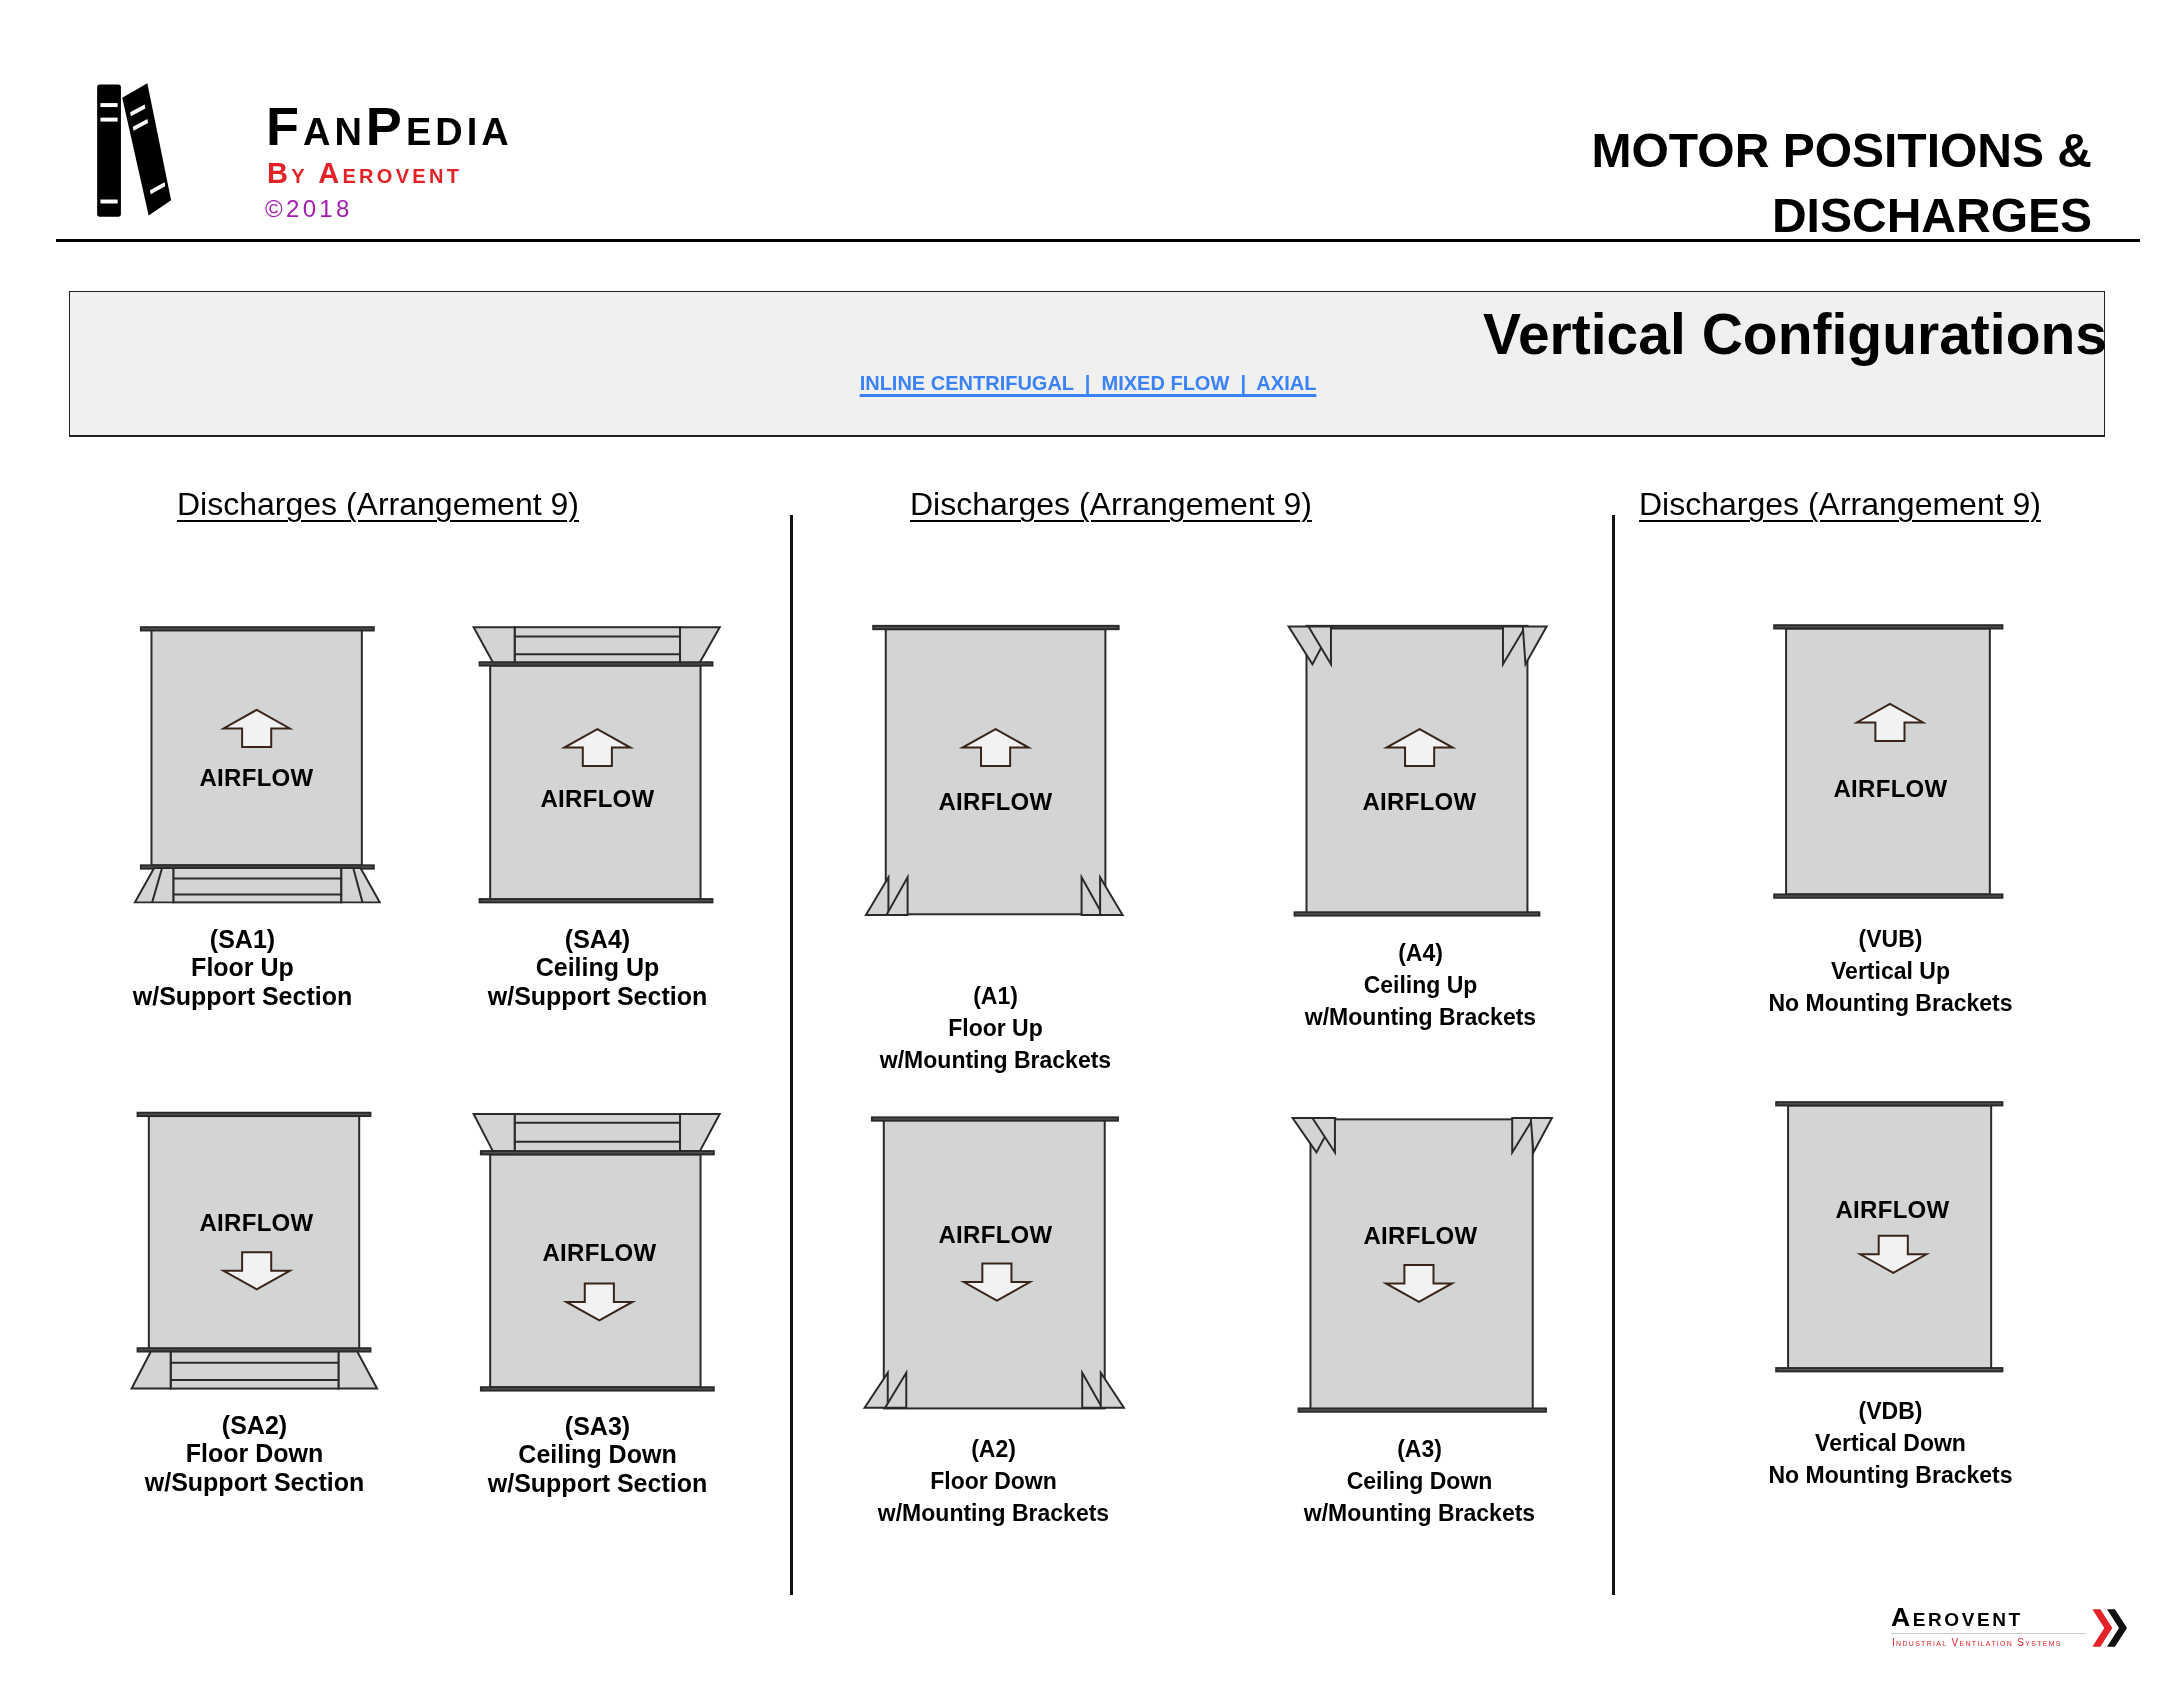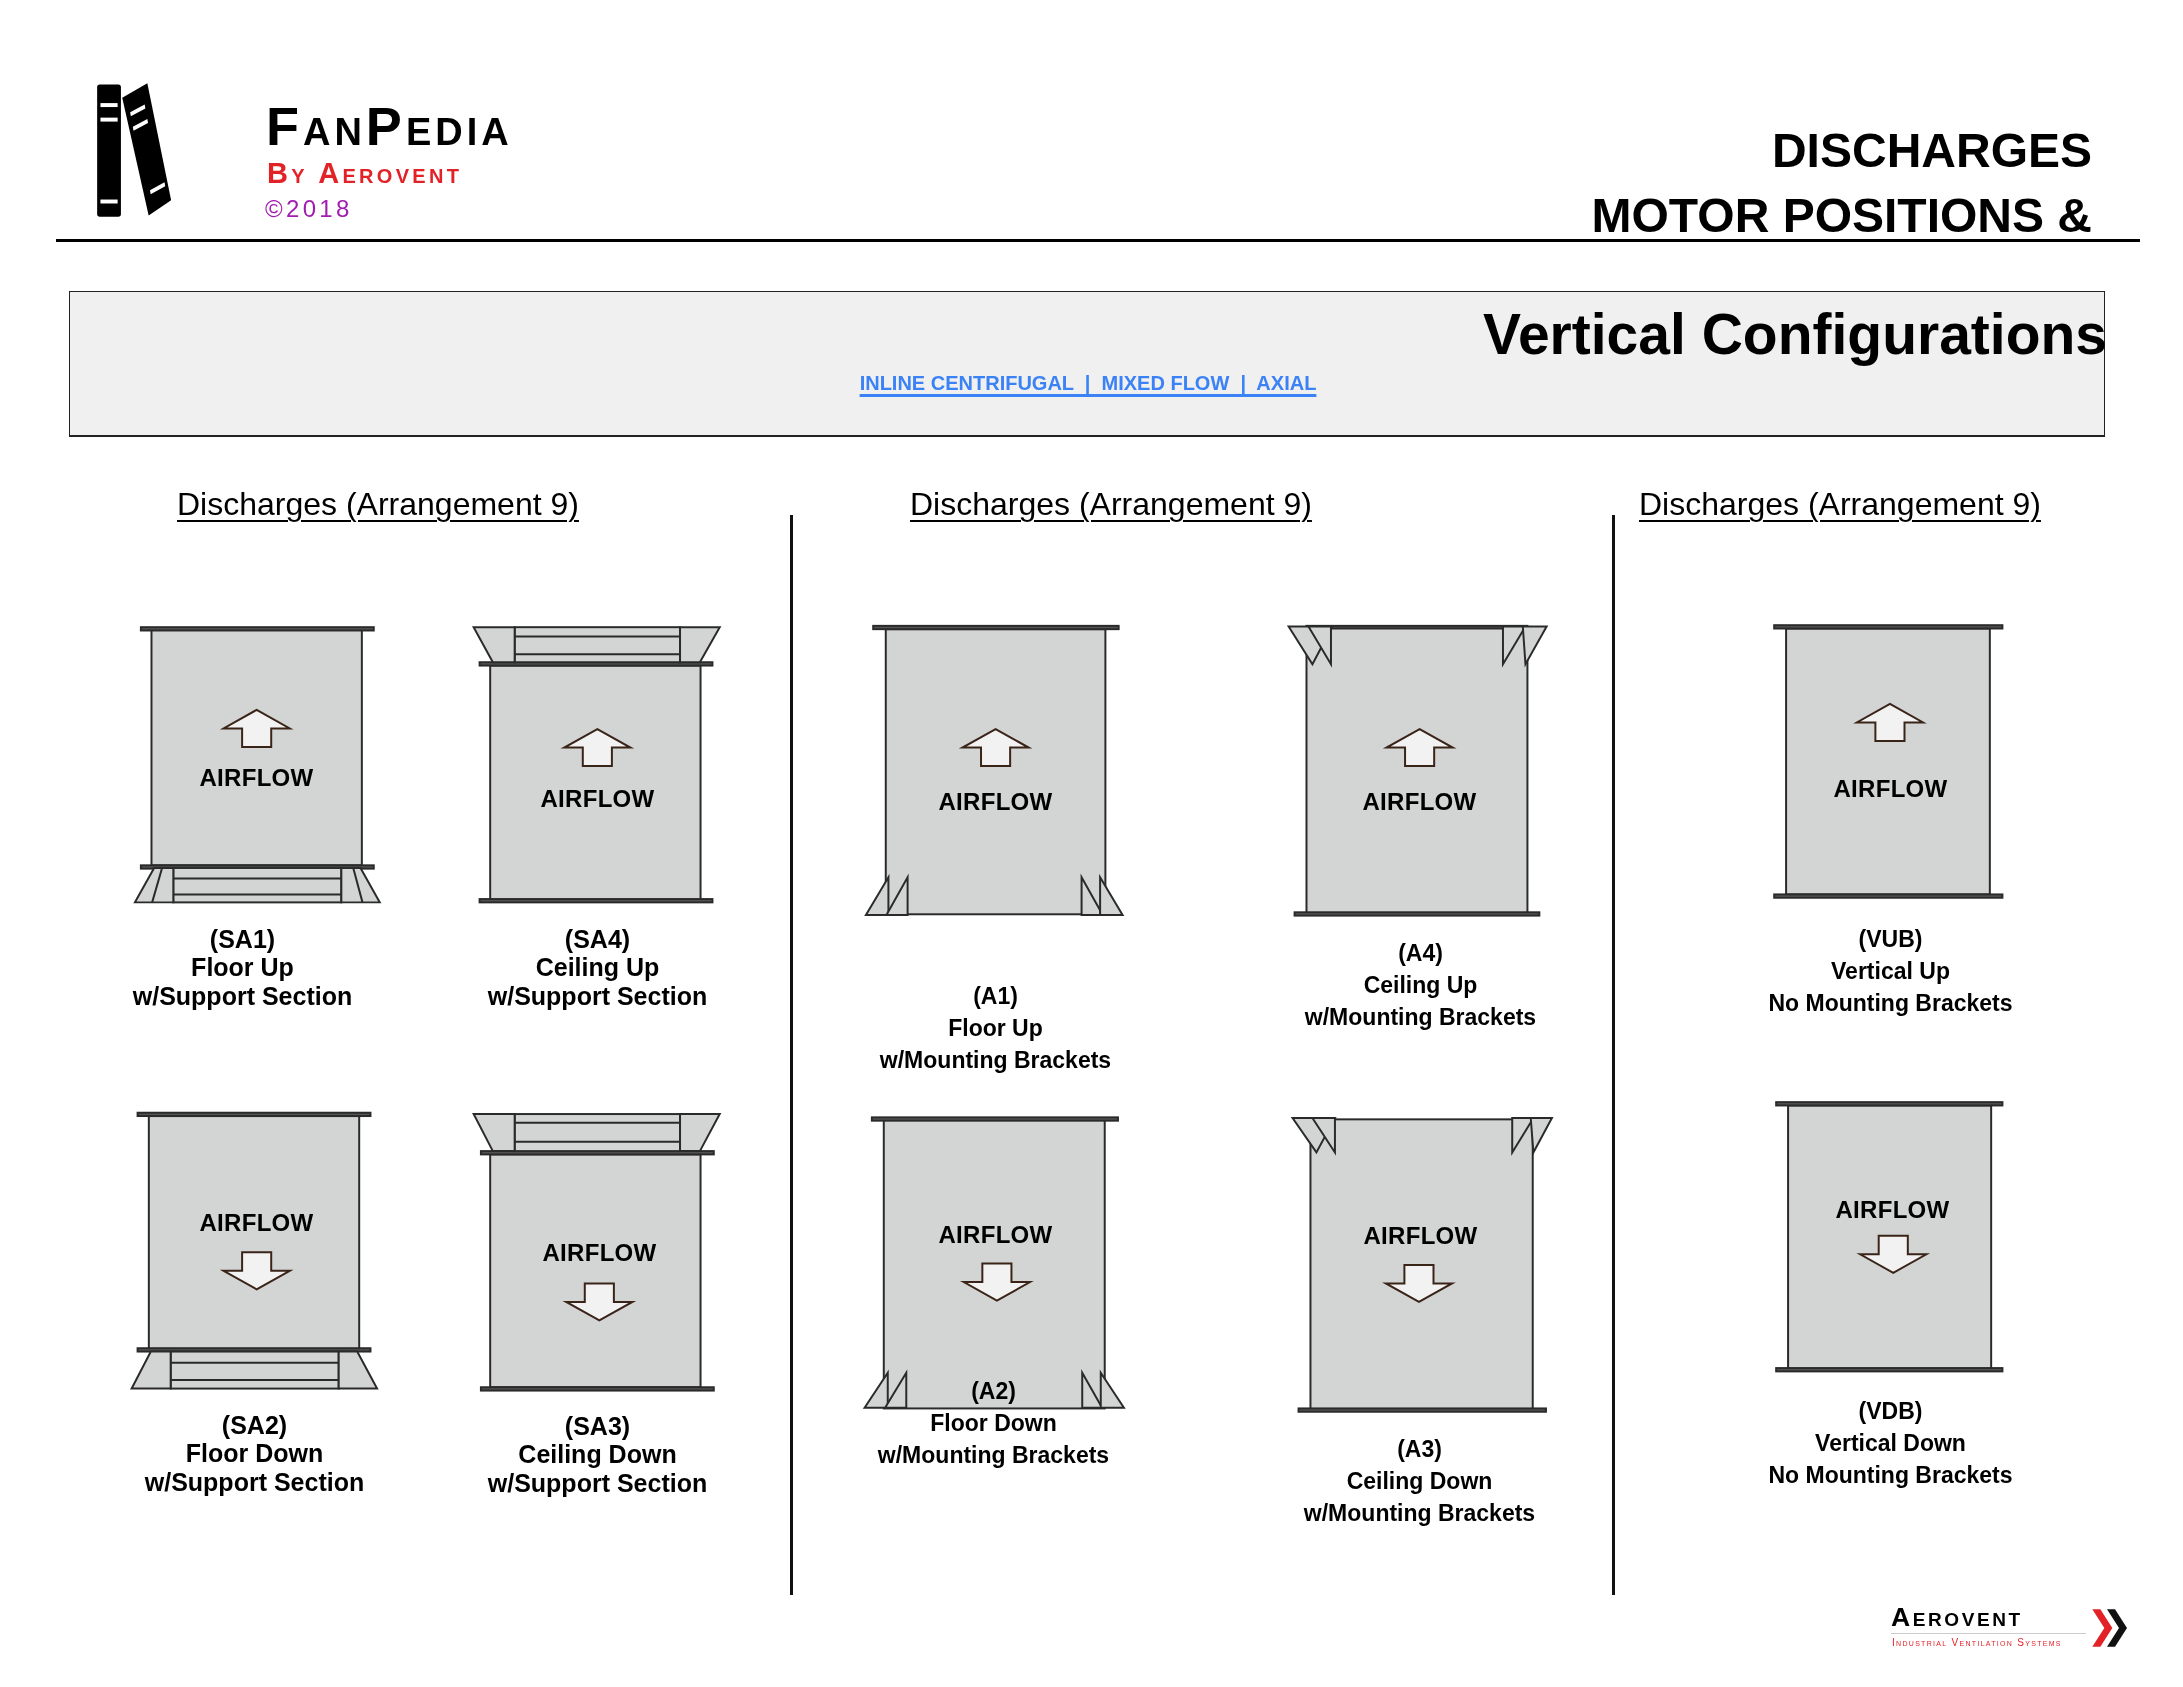--- a/index.html
+++ b/index.html
@@ -35,22 +35,22 @@
   <polygon points="38,30 76,8 112,185 78,208" fill="#000"></polygon>
   <polygon points="50,52 72,40 73,46 51,58" fill="#fff"></polygon>
   <polygon points="54,74 76,62 77,68 55,80" fill="#fff"></polygon>
   <polygon points="80,170 102,158 103,164 81,176" fill="#fff"></polygon>
 </svg>
 <div class="abs brand-name">FanPedia</div>
 <div class="abs brand-sub">By Aerovent</div>
 <div class="abs brand-copy">©2018</div>
 
 <div class="abs page-title">
+  <div>MOTOR POSITIONS &amp;</div>
   <div>DISCHARGES</div>
-  <div>MOTOR POSITIONS &amp;</div>
 </div>
 <div class="abs header-rule"></div>
 
 <div class="abs config-box"></div>
 <div class="abs config-title">Vertical Configurations</div>
 <div class="abs config-sub">INLINE CENTRIFUGAL  |  MIXED FLOW  |  AXIAL</div>
 
 <div class="abs section-head" style="left:177px">Discharges (Arrangement 9)</div>
 <div class="abs section-head" style="left:910px">Discharges (Arrangement 9)</div>
 <div class="abs section-head" style="left:1639px">Discharges (Arrangement 9)</div>
@@ -210,21 +210,21 @@
 <div class="label big" style="left:797px; top:980px">
   <div>(A1)</div>
   <div>Floor Up</div>
   <div>w/Mounting Brackets</div>
 </div>
 <div class="label big" style="left:1222px; top:937px">
   <div>(A4)</div>
   <div>Ceiling Up</div>
   <div>w/Mounting Brackets</div>
 </div>
-<div class="label big" style="left:795px; top:1375px">
+<div class="label big" style="left:795px; top:1433px">
   <div>(A2)</div>
   <div>Floor Down</div>
   <div>w/Mounting Brackets</div>
 </div>
 <div class="label big" style="left:1221px; top:1433px">
   <div>(A3)</div>
   <div>Ceiling Down</div>
   <div>w/Mounting Brackets</div>
 </div>
 <div class="label big" style="left:1692px; top:923px">

